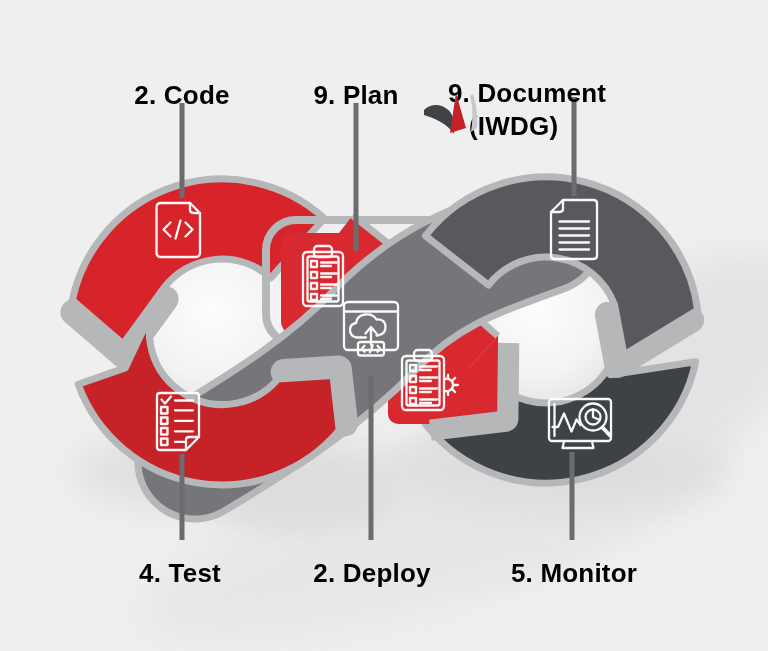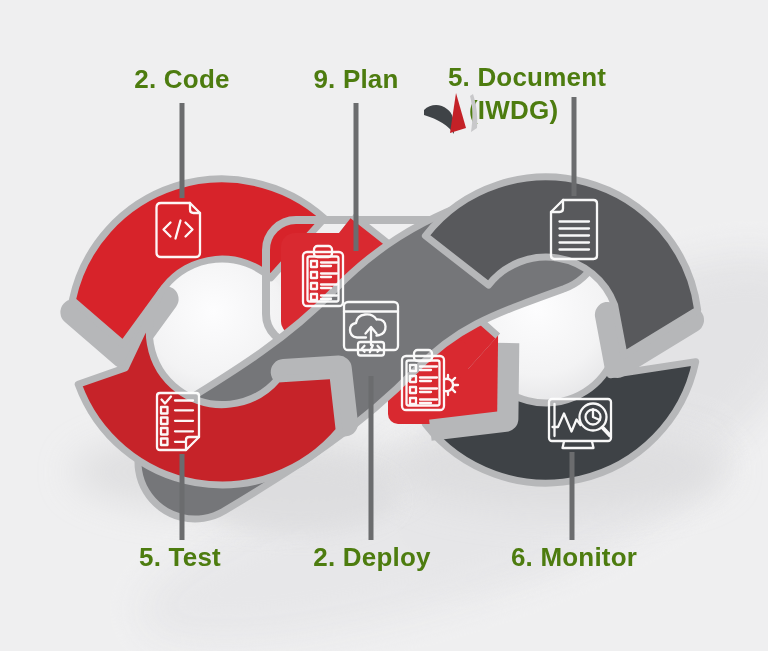--- a/index.html
+++ b/index.html
@@ -4,22 +4,22 @@
 <style>
   html,body{margin:0;padding:0;}
   body{
     width:768px;height:651px;position:relative;overflow:hidden;
     background:#efeff0;
     font-family:"Liberation Sans","DejaVu Sans",sans-serif;
   }
   #scene{position:absolute;left:0;top:0;}
   .stage-label{
     position:absolute;transform:translateX(-50%);
-    font-size:26px;font-weight:700;color:#4d7c0f;
-    white-space:nowrap;letter-spacing:.2px;
+    font-size:26px;font-weight:700;color:#000000;
+    white-space:nowrap;letter-spacing:.2px;margin-top:16px;
   }
   .stage-label.sub{transform:none;}
   .icon{stroke:#ffffff;stroke-width:2.3;fill:none;stroke-linecap:round;stroke-linejoin:round;opacity:.96;}
   .rim{stroke:#b6b7b9;stroke-width:7;stroke-linejoin:round;}
   .chev{stroke:#b6b7b9;stroke-width:26;fill:none;stroke-linecap:round;stroke-linejoin:round;}
   .chev-s{stroke:#b6b7b9;stroke-width:26;fill:none;stroke-linecap:butt;stroke-linejoin:round;}
   .edge{stroke:#b6b7b9;fill:none;}
   .connector{stroke:#6b6c6e;stroke-width:5;}
 </style>
 </head>
@@ -170,23 +170,23 @@
     <line class="connector" x1="356" y1="103" x2="356" y2="251"></line>
     <line class="connector" x1="574" y1="97" x2="574" y2="196"></line>
     <line class="connector" x1="182" y1="454" x2="182" y2="540"></line>
     <line class="connector" x1="371" y1="376" x2="371" y2="540"></line>
     <line class="connector" x1="572" y1="452" x2="572" y2="540"></line>
   </g>
 </svg>
 
 <div class="stage-label" style="left:182px;top:64px">2. Code</div>
 <div class="stage-label" style="left:356px;top:64px">9. Plan</div>
-<div class="stage-label" style="left:527px;top:62px">5. Document</div>
+<div class="stage-label" style="left:527px;top:62px">9. Document</div>
 <div class="stage-label sub" style="left:469px;top:95px">(IWDG)</div>
-<div class="stage-label" style="left:180px;top:542px">5. Test</div>
+<div class="stage-label" style="left:180px;top:542px">4. Test</div>
 <div class="stage-label" style="left:372px;top:542px">2. Deploy</div>
-<div class="stage-label" style="left:574px;top:542px">6. Monitor</div>
+<div class="stage-label" style="left:574px;top:542px">5. Monitor</div>
 
 <svg width="58" height="52" viewBox="0 0 58 52" style="position:absolute;left:420px;top:86px">
   <path d="M 4 24 C 10 18 20 17 27 23 C 30 25 32 28 33 32 L 34 48 C 29 40 18 33 4 29 Z" fill="#3f4347"></path>
   <path d="M 36 7 L 46 42 L 30 47 Z" fill="#c42127"></path>
   <path d="M 50 10 C 53 21 53 33 51 46 L 57 42 C 58 28 56 17 53 8 Z" fill="#c8c8ca"></path>
 </svg>
 
 </body></html>

